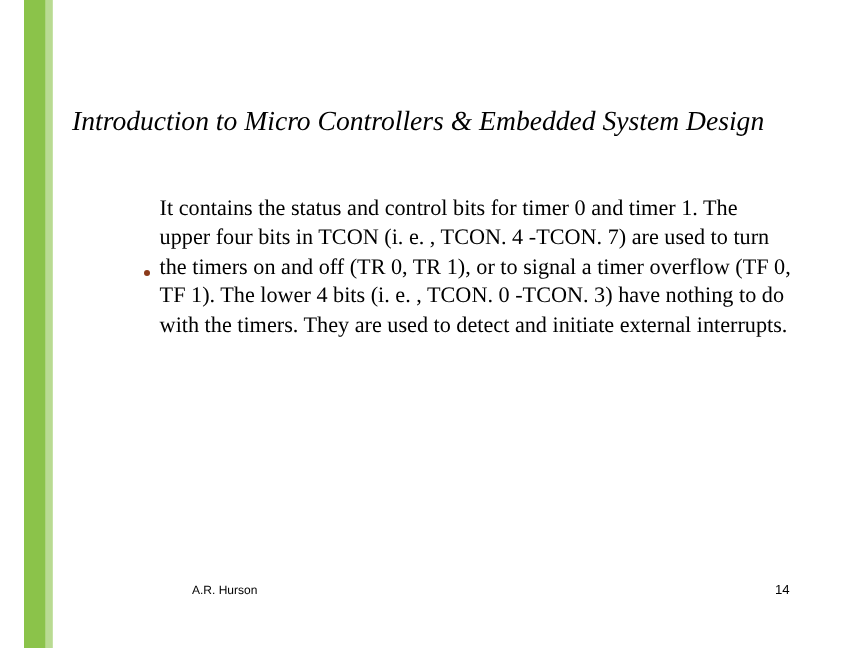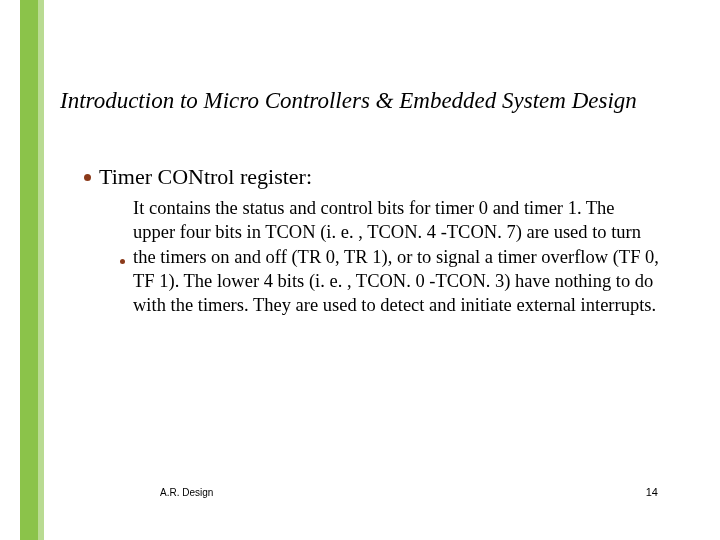--- a/index.html
+++ b/index.html
@@ -103,26 +103,22 @@
 </head>
 <body>
 
 <div class="accent-bar"></div>
 <div class="accent-line"></div>
 
 <div class="slide">
 
   <div class="title">Introduction to Micro Controllers &amp; Embedded System Design</div>
 
-  <div class="bullet-row">
-    <div class="bullet-dot-lg"></div>
-    <div class="bullet-text-lg">Timer CONtrol register:</div>
-  </div>
 
   <div class="sub-bullet-row">
     <div class="bullet-dot-sm"></div>
     <div class="bullet-text-sm">It contains the status and control bits for timer 0 and timer 1.  The upper four bits in TCON (i. e. , TCON. 4 -TCON. 7) are used to turn the timers on and off (TR 0, TR 1), or to signal a timer overflow (TF 0, TF 1).  The lower 4 bits (i. e. , TCON. 0 -TCON. 3) have nothing to do with the timers.  They are used to detect and initiate external interrupts.</div>
   </div>
 
 </div>
 
-<div class="footer-author">A.R. Design</div>
+<div class="footer-author">A.R. Hurson</div>
 <div class="footer-page">14</div>
 
 </body></html>

